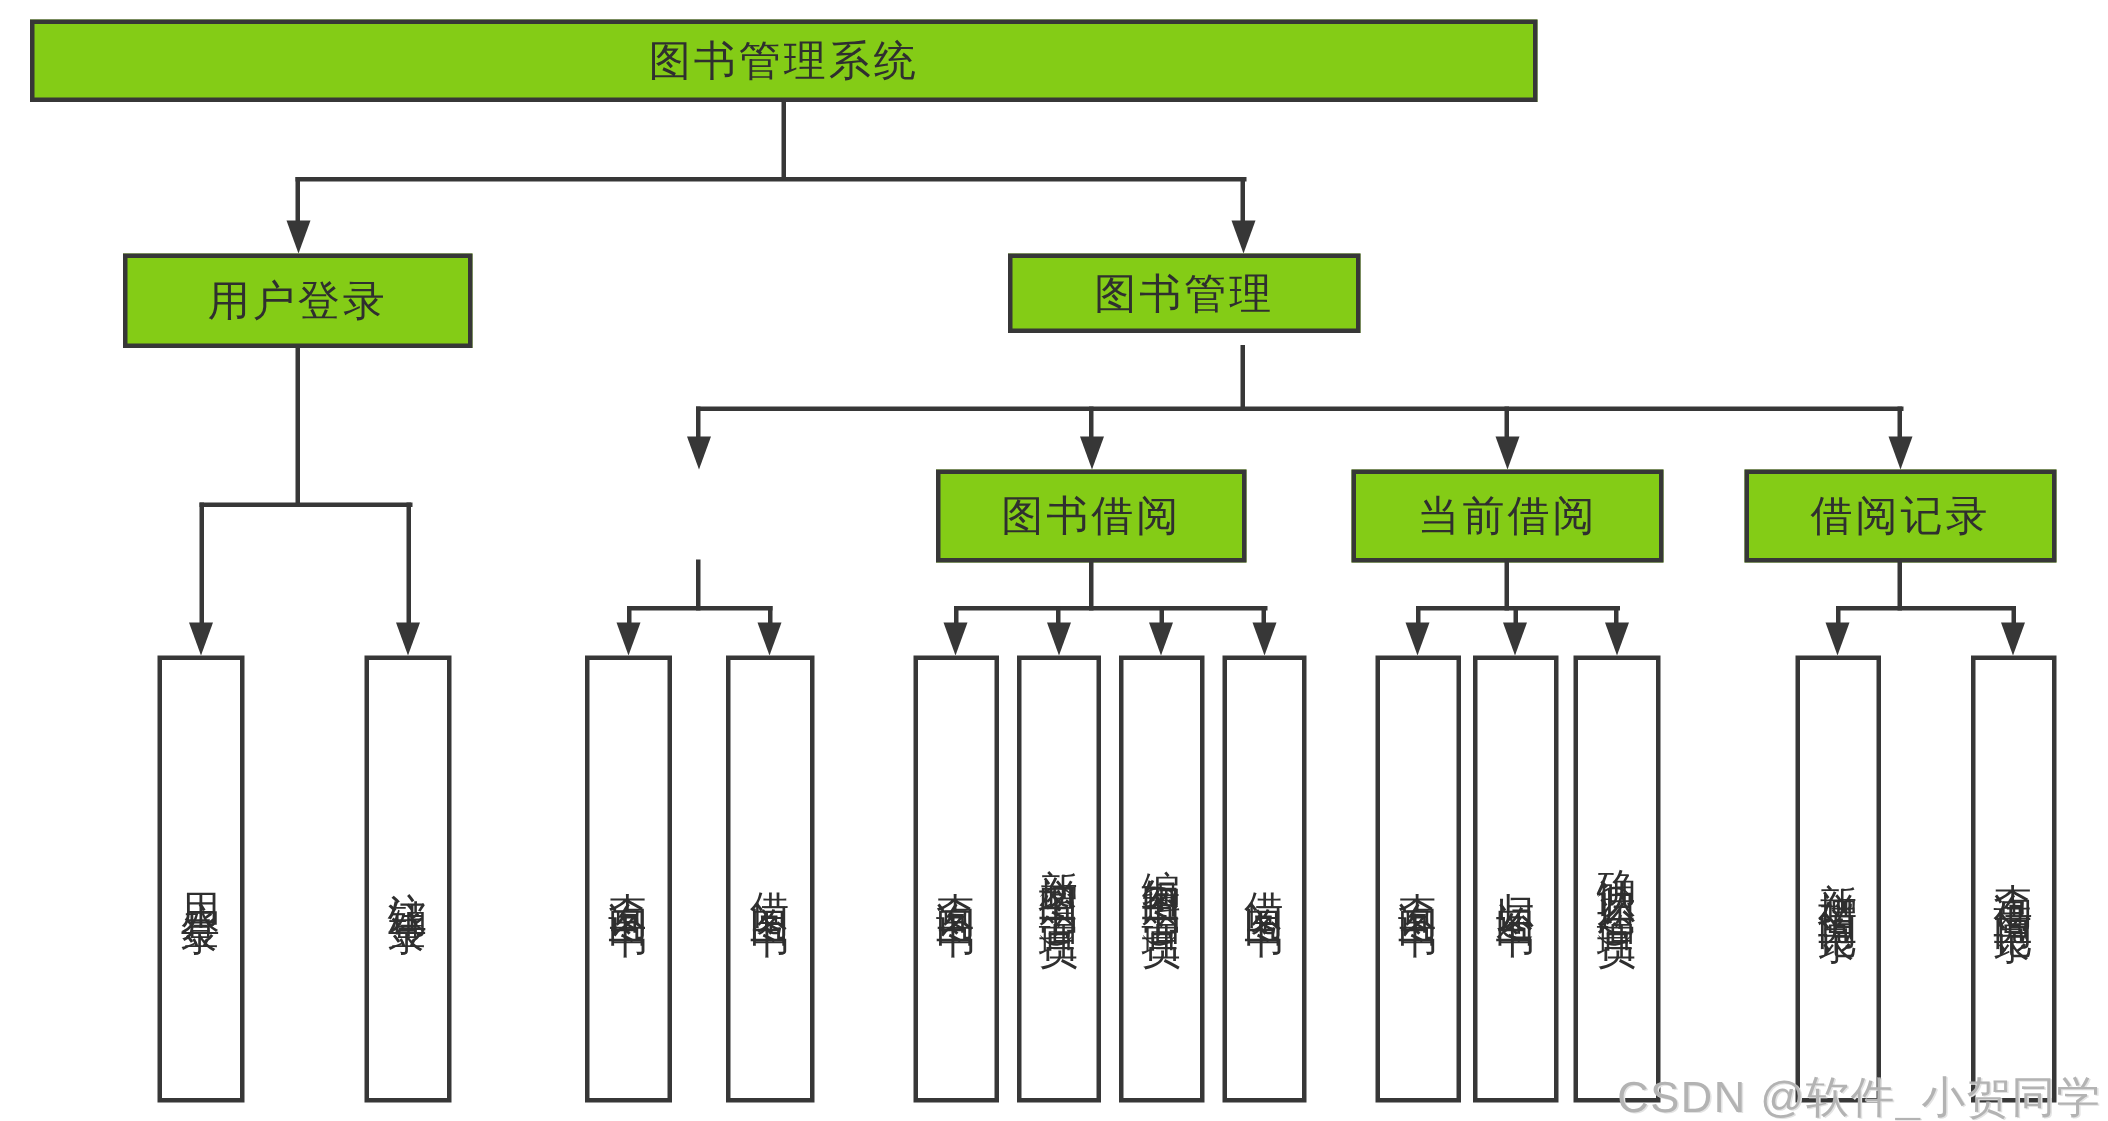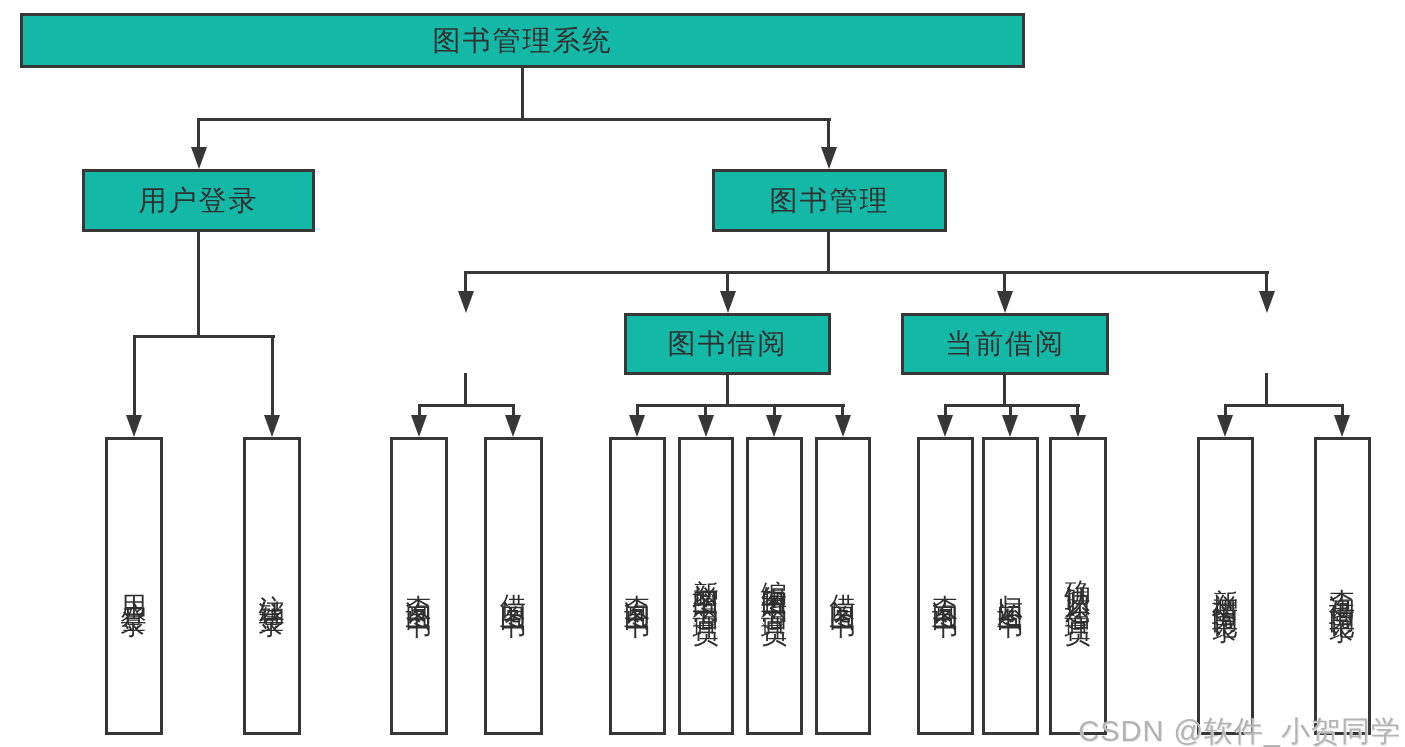--- a/index.html
+++ b/index.html
@@ -14,21 +14,21 @@
   .stage{
     position:relative;
     width:1405px;height:747px;
     background:var(--bg);
     overflow:hidden;
   }
   
   .hbox{
     position:absolute;
     border:3px solid var(--line);
-    background:#14b8a6;
+    background:#84cc16;
     display:flex;align-items:center;justify-content:center;
     color:var(--text);
     font-size:28px;letter-spacing:2px;
     white-space:nowrap;
   }
   .vbox{
     position:absolute;
     top:437px;height:298px;
     border:3px solid var(--line);
     background:#fff;
@@ -65,35 +65,36 @@
   <div class="hbox" style="left:20px;top:13px;width:1005px;height:55px">图书管理系统</div>
 
   <div class="v" style="left:521px;top:66px;height:54px"></div>
   <div class="h" style="left:197px;top:118px;width:634px"></div>
   <div class="v" style="left:197px;top:118px;height:32px"></div>
   <div class="ah" style="left:191px;top:147px"></div>
   <div class="v" style="left:827px;top:118px;height:32px"></div>
   <div class="ah" style="left:821px;top:147px"></div>
 
   <div class="hbox" style="left:82px;top:169px;width:233px;height:63px">用户登录</div>
-  <div class="hbox" style="left:712px;top:169px;width:235px;height:63px">图书管理</div>
+  <div class="hbox" style="left:672px;top:169px;width:235px;height:53px">图书管理</div>
 
   <div class="v" style="left:827px;top:230px;height:44px"></div>
   <div class="h" style="left:464px;top:271px;width:805px"></div>
   <div class="v" style="left:464px;top:271px;height:24px"></div>
   <div class="ah" style="left:458px;top:291px"></div>
   <div class="v" style="left:726px;top:271px;height:24px"></div>
   <div class="ah" style="left:720px;top:291px"></div>
   <div class="v" style="left:1003px;top:271px;height:24px"></div>
   <div class="ah" style="left:997px;top:291px"></div>
   <div class="v" style="left:1265px;top:271px;height:24px"></div>
   <div class="ah" style="left:1259px;top:291px"></div>
 
   <div class="hbox" style="left:901px;top:313px;width:208px;height:62px">当前借阅</div>
   <div class="hbox" style="left:624px;top:313px;width:207px;height:62px">图书借阅</div>
+  <div class="hbox" style="left:1163px;top:313px;width:208px;height:62px">借阅记录</div>
 
   <div class="v" style="left:197px;top:230px;height:108px"></div>
   <div class="h" style="left:133px;top:335px;width:142px"></div>
   <div class="v" style="left:133px;top:335px;height:82px"></div>
   <div class="ah" style="left:126px;top:415px"></div>
   <div class="v" style="left:271px;top:335px;height:82px"></div>
   <div class="ah" style="left:264px;top:415px"></div>
 
   <div class="v" style="left:464px;top:373px;height:34px"></div>
   <div class="h" style="left:418px;top:404px;width:97px"></div>

